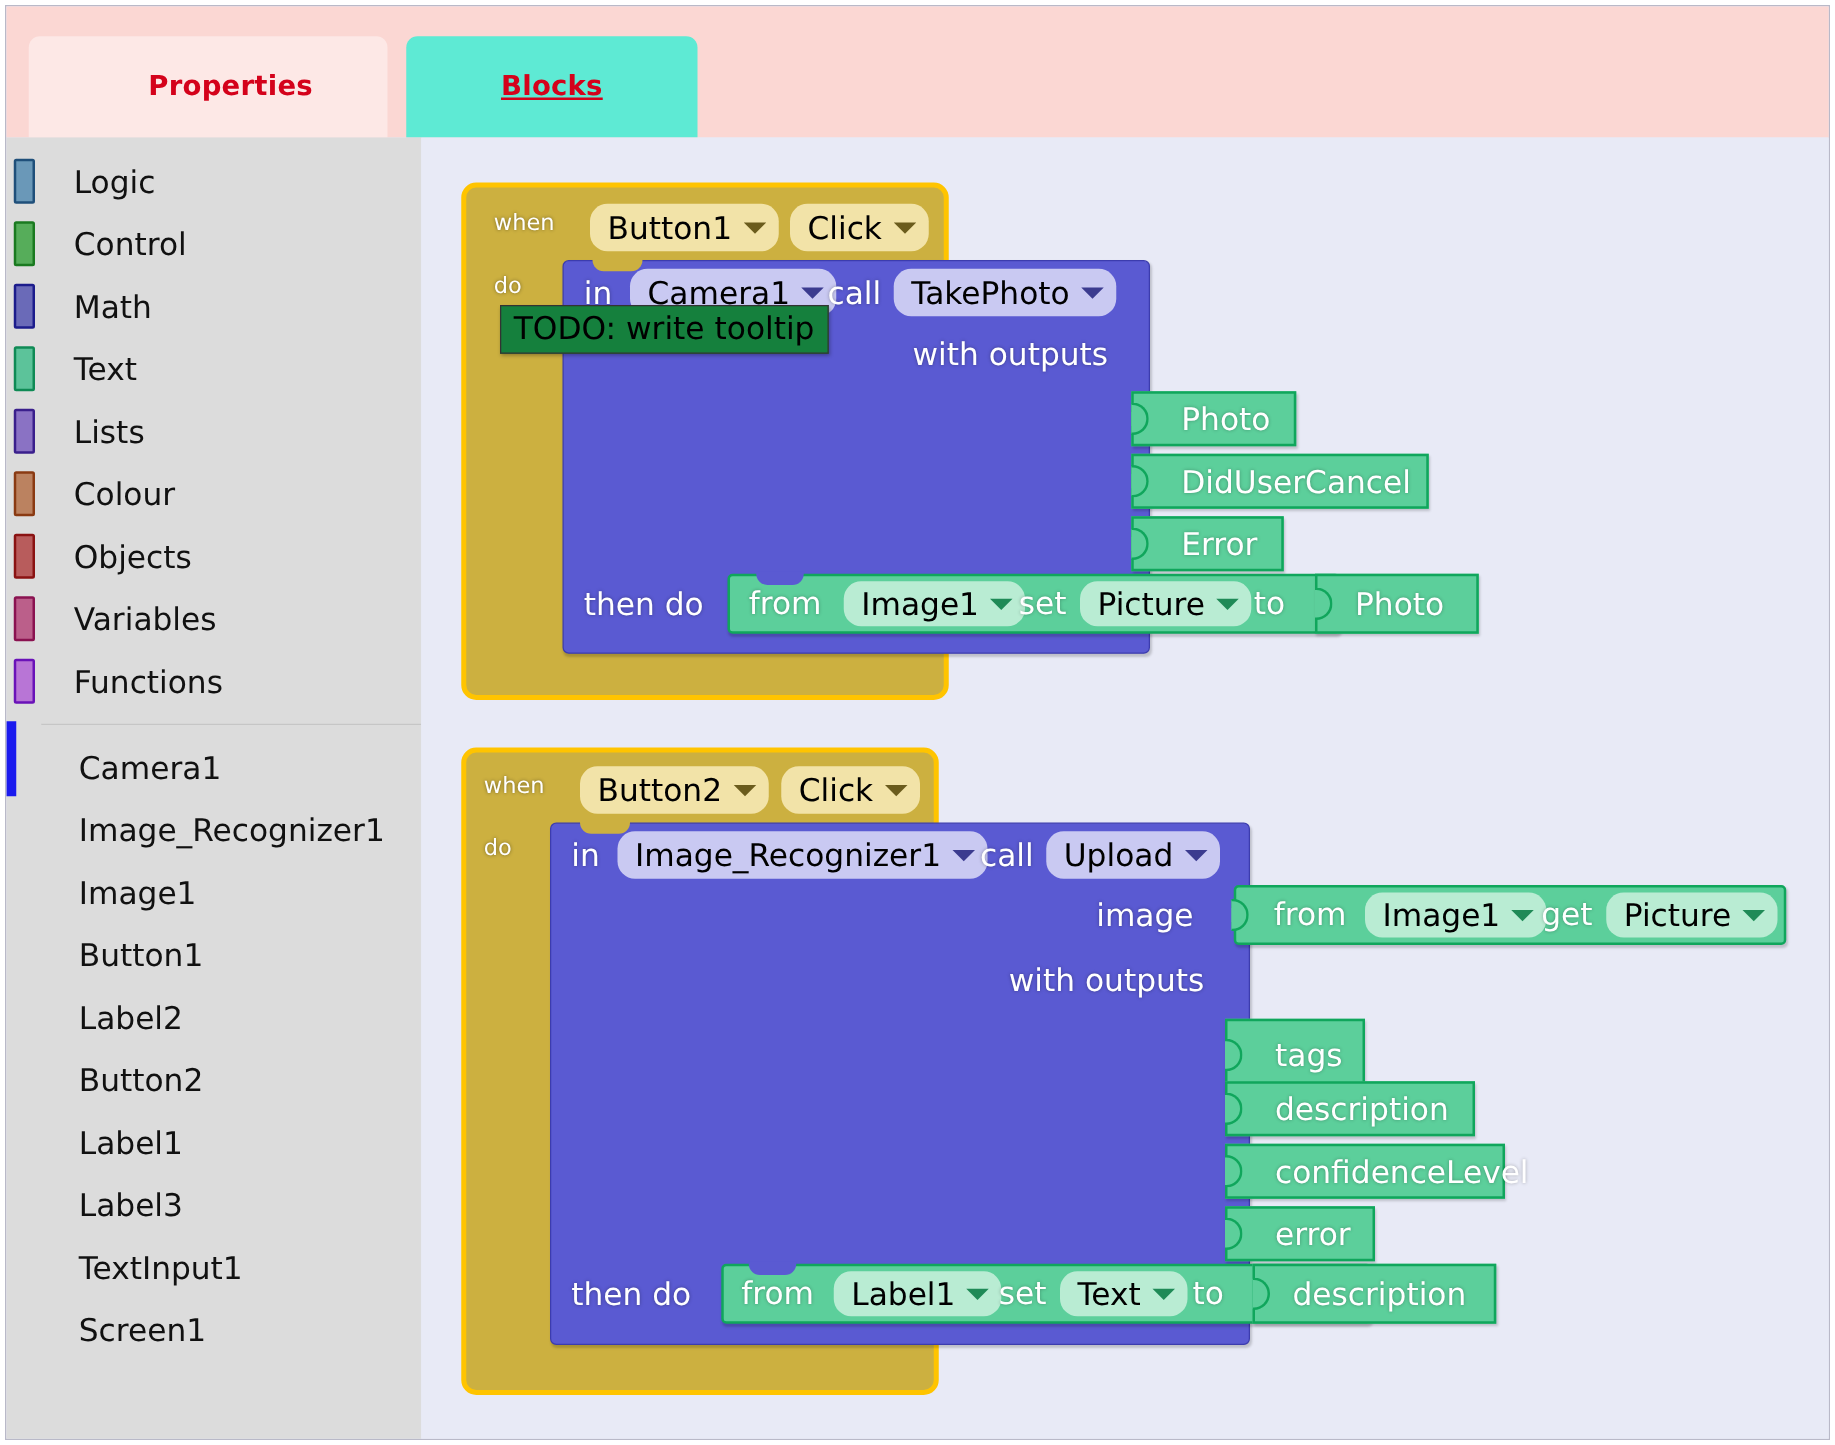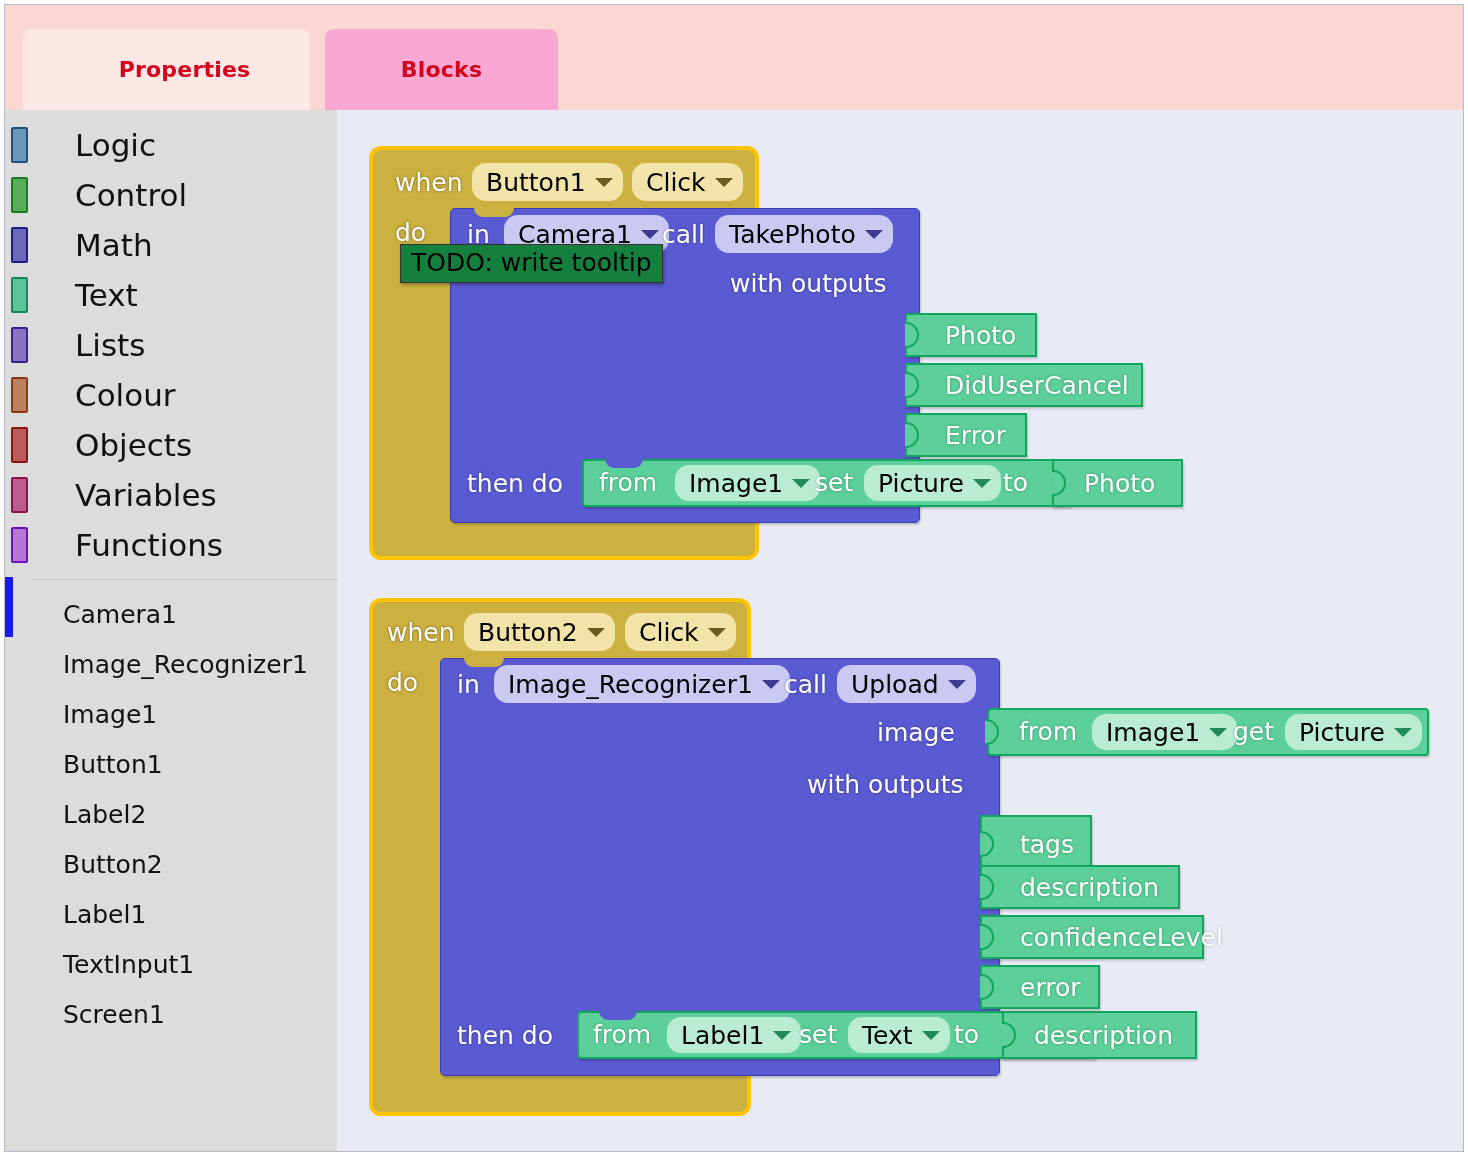--- a/index.html
+++ b/index.html
@@ -29,37 +29,37 @@
   .tab {
     position:absolute; top:24px;
     height:81px;
     border-radius:9px 9px 0 0;
     display:flex; align-items:center; justify-content:center;
     font-weight:bold; font-size:22px; color:#d4021b;
     letter-spacing:.2px;
     cursor:pointer;
   }
   .tab.inactive { background:#fde8e6; }
-  .tab.active   { background:#f9a8d4; }
+  .tab.active   { background:#5eead4;text-decoration:underline; }
   #tab-properties { left:18px;  width:287px;padding-left:36px; }
   #tab-blocks     { left:320px; width:233px; }
 
   
   #sidebar {
     position:absolute; left:0; top:105px;
     width:332px; height:1043px;
     background:#dcdcdc;
     overflow:hidden;
   }
   .cat-row {
     position:relative;
     height:50px;
     display:flex; align-items:center;
-    padding-left:70px;
-    font-size:31px; color:#111;
+    padding-left:54px;
+    font-size:25px; color:#111;
     cursor:pointer;
     white-space:nowrap;
   }
   .swatch {
     position:absolute; left:6px; top:7px;
     width:17px; height:36px;
     border-radius:2px;
   }
   #cat-divider {
     height:1px; background:#c6c6c6; margin:9px 0 9px 28px;
@@ -91,21 +91,21 @@
 
   
   .hat {
     background:#ccb040;
     border:4px solid #ffc400;
     border-radius:12px;
   }
   .hat-label {
     position:absolute;
     color:#ffffff;
-    font-size:25px;
+    font-size:18px;
     text-shadow:0 0 3px rgba(0,0,0,.45);
     white-space:nowrap;
   }
 
   
   .blue {
     background:#5a5ad2;
     border:1px solid #3c3cae;
     border-radius:5px;
     box-shadow:1px 2px 2px rgba(0,0,0,.18);
@@ -264,20 +264,23 @@
     <div class="comp-row">
       <span>Label2</span>
     </div>
     <div class="comp-row">
       <span>Button2</span>
     </div>
     <div class="comp-row">
       <span>Label1</span>
     </div>
     <div class="comp-row">
+      <span>Label3</span>
+    </div>
+    <div class="comp-row">
       <span>TextInput1</span>
     </div>
     <div class="comp-row">
       <span>Screen1</span>
     </div>
   </div>
 
   <div id="workspace">
 
     <div class="bk hat" style="left:32px; top:36px; width:390px; height:414px;">

